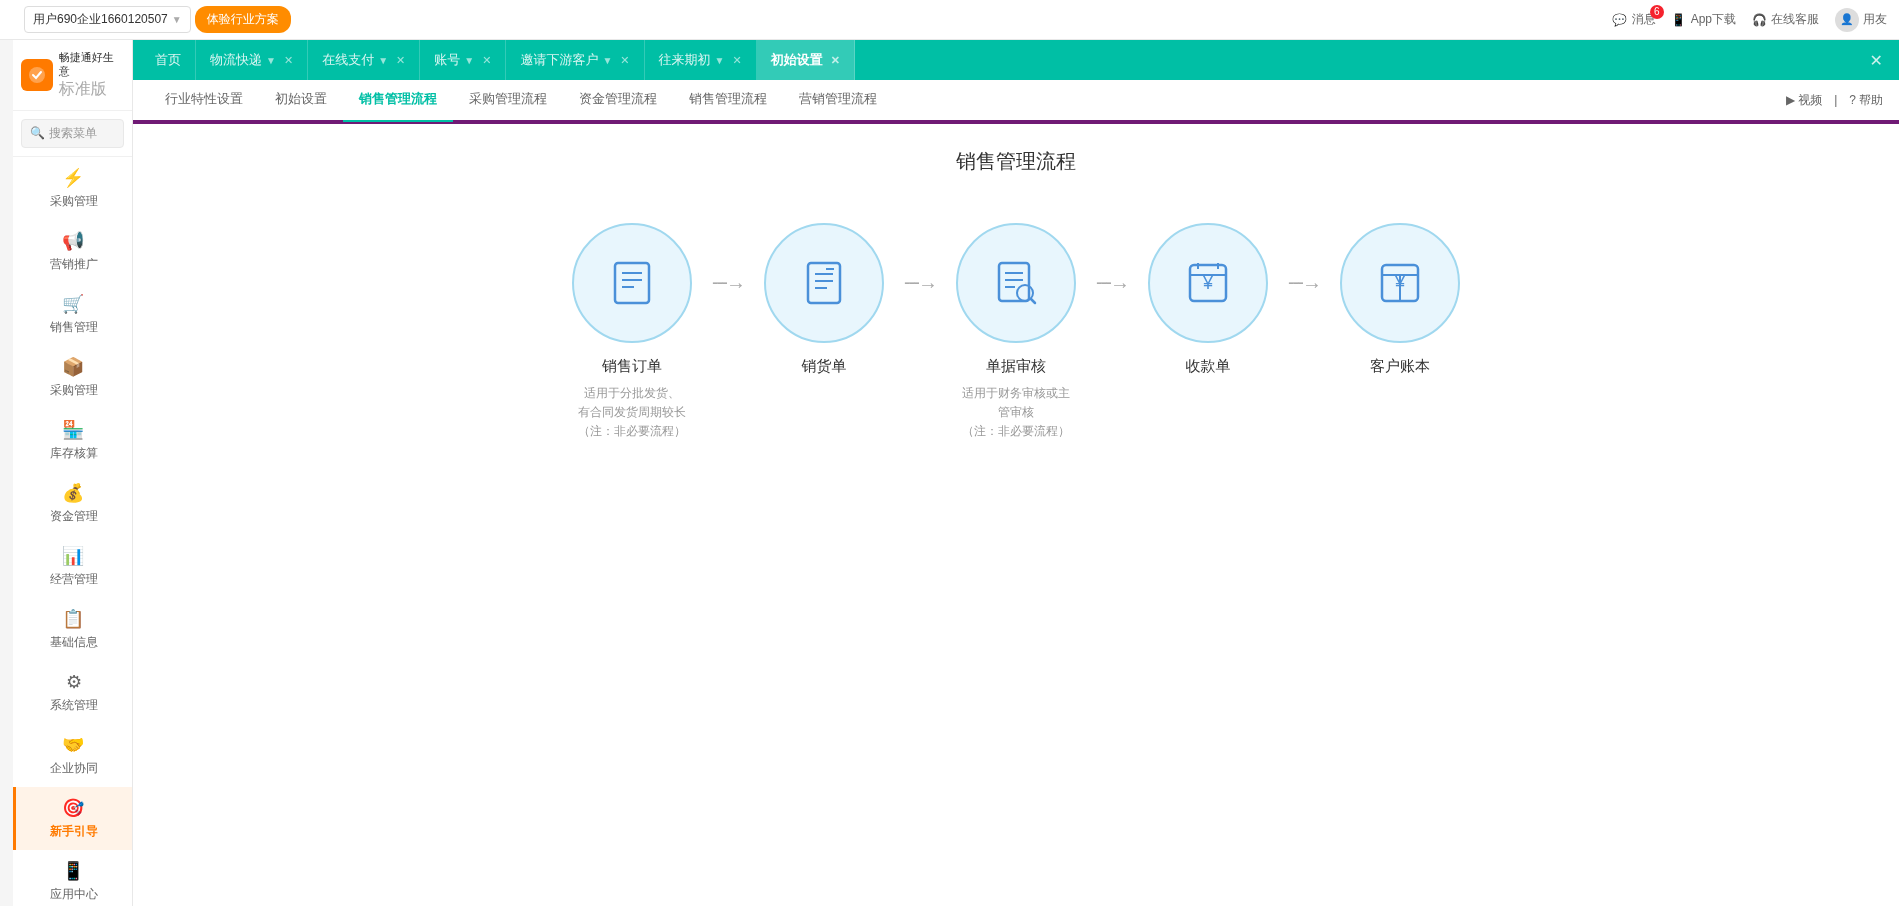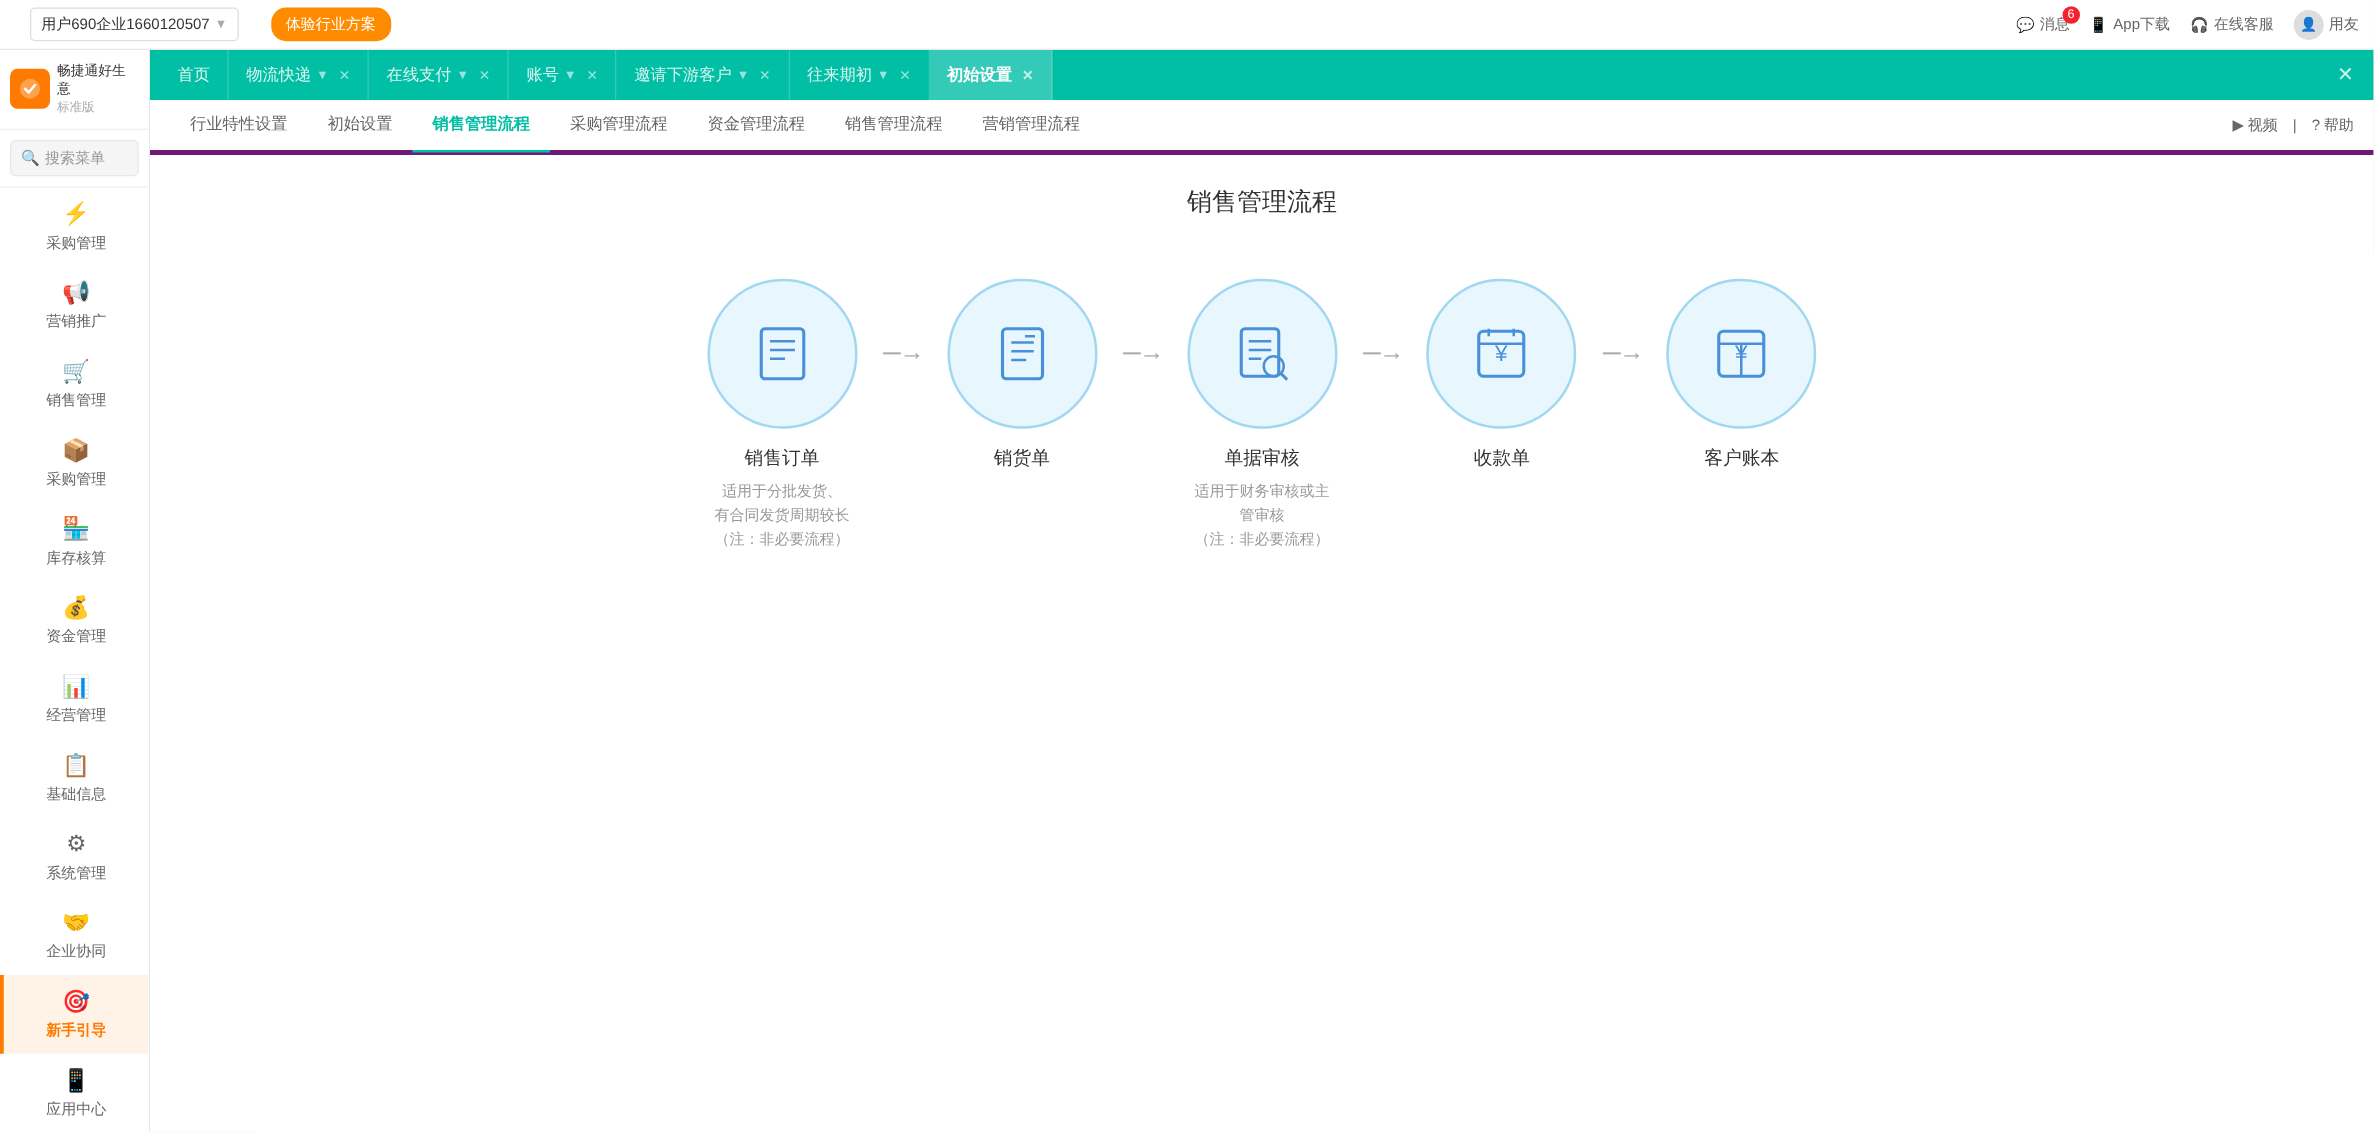--- a/index.html
+++ b/index.html
@@ -8,21 +8,21 @@
     
     .top-bar {
       height: 40px;
       background: #fff;
       border-bottom: 1px solid #e8e8e8;
       display: flex;
       align-items: center;
       padding: 0 12px;
       justify-content: space-between;
     }
-    .top-bar-left { display: flex; align-items: center; gap: 26px; padding-left: 12px; }
+    .top-bar-left { display: flex; align-items: center; gap: 4px; padding-left: 12px; }
     .user-select {
       display: flex; align-items: center; gap: 4px;
       border: 1px solid #ddd; border-radius: 4px;
       padding: 4px 8px; cursor: pointer; background: #fff;
       font-size: 12px; color: #333;
     }
     .user-select .chevron { color: #aaa; font-size: 10px; }
     .trial-btn {
       background: #ff8c00; color: #fff; border: none; border-radius: 12px;
       padding: 5px 12px; cursor: pointer; font-size: 12px;
@@ -38,29 +38,30 @@
     .avatar { width: 24px; height: 24px; border-radius: 50%; background: #ddd; display: flex; align-items: center; justify-content: center; font-size: 11px; color: #999; }
 
     
     .layout { display: flex; height: calc(906px - 40px); }
 
     
     .sidebar {
       width: 120px; background: #fff; border-right: 1px solid #e8e8e8;
       display: flex; flex-direction: column;
       overflow-y: auto;
+      margin-left: 13px;
     }
     .sidebar-logo {
       padding: 10px 8px; display: flex; align-items: center; gap: 6px;
       border-bottom: 1px solid #f0f0f0;
     }
     .logo-icon { width: 32px; height: 32px; background: #ff7a00; border-radius: 6px; display: flex; align-items: center; justify-content: center; }
     .logo-icon svg { width: 20px; height: 20px; }
     .logo-text { font-size: 11px; color: #333; line-height: 1.3; }
-    .logo-sub { font-size: 10px; color: #aaa; }
+    .logo-sub { font-size: 16px; color: #aaa; }
 
     .sidebar-search {
       padding: 8px; border-bottom: 1px solid #f0f0f0;
     }
     .search-btn-sidebar {
       width: 100%; background: #f5f5f5; border: 1px solid #e8e8e8; border-radius: 4px;
       padding: 5px 8px; font-size: 12px; color: #999; text-align: left; cursor: pointer;
       display: flex; align-items: center; gap: 4px;
     }
 

